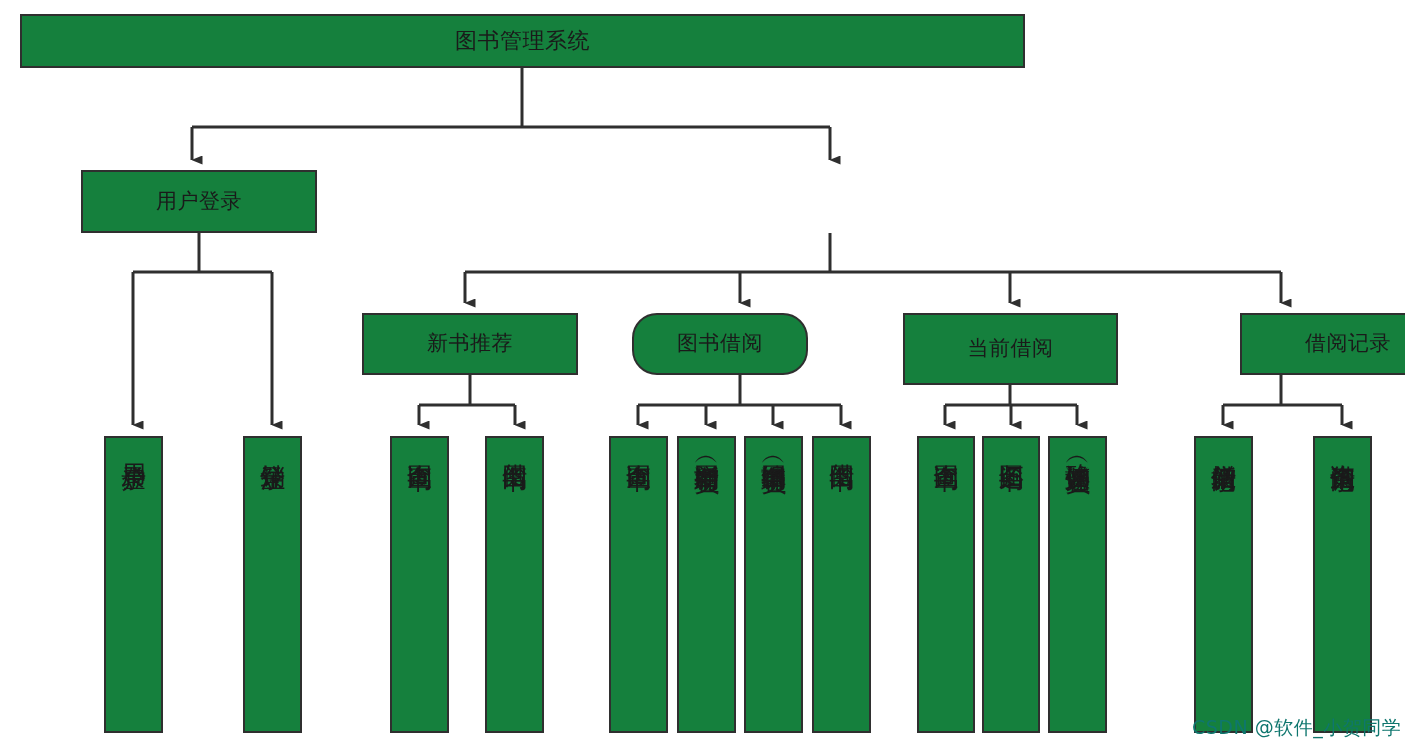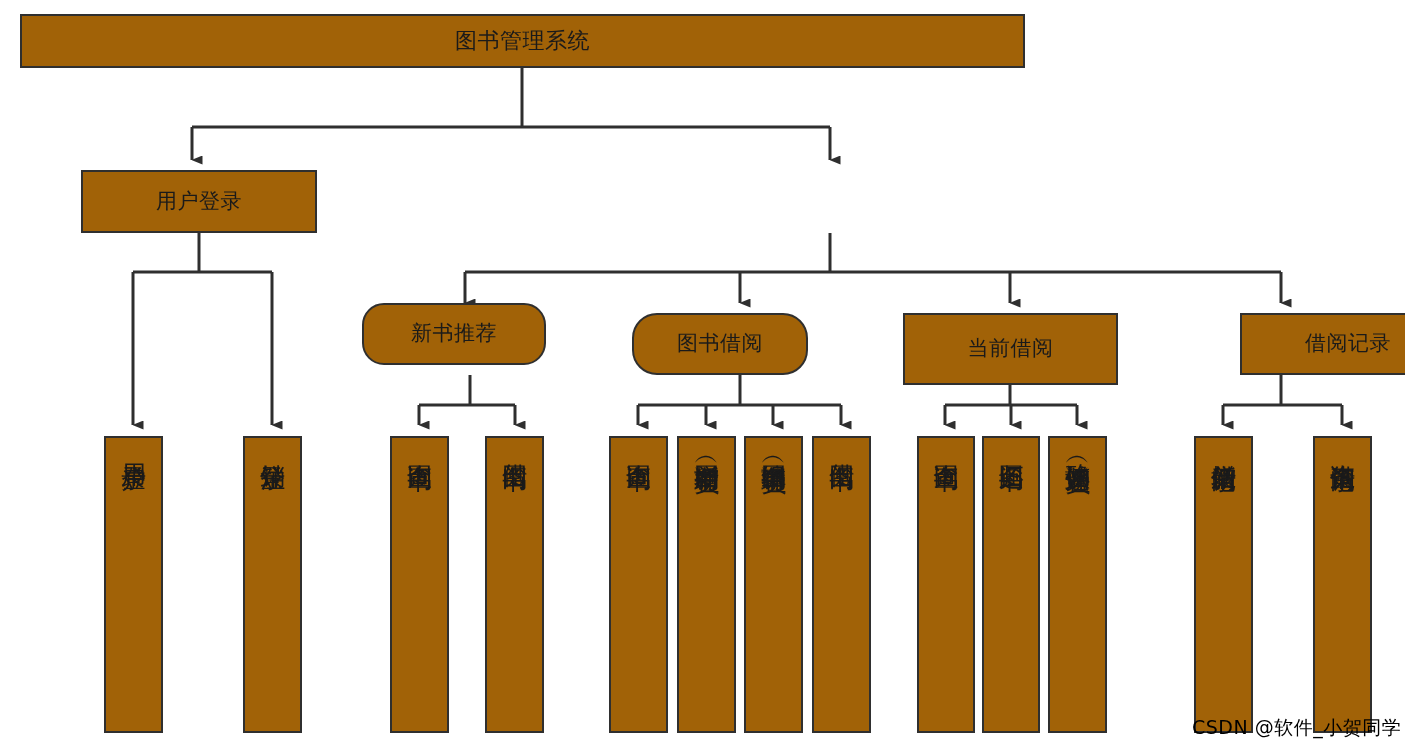--- a/index.html
+++ b/index.html
@@ -23,21 +23,21 @@
     position: absolute;
     left: 0;
     top: 0;
     width: 1405px;
     height: 747px;
   }
   .node-box {
     position: absolute;
     box-sizing: border-box;
     border: 2px solid #2f2f2f;
-    background: #a16207;
+    background: #15803d;
     display: flex;
     align-items: center;
     justify-content: center;
     color: #1a1a1a;
   }
   .node-box .node-label {
     display: block;
     text-align: center;
     line-height: 1.12;
   }
@@ -57,21 +57,21 @@
   .node-v .node-label {
     writing-mode: vertical-rl;
     text-orientation: upright;
     font-size: 25px;
     line-height: 1.02;
     letter-spacing: 1px;
     white-space: nowrap;
   }
   .watermark {
     position: absolute;
-    color: #000000;
+    color: #0f766e;
     font-size: 19px;
     white-space: nowrap;
     letter-spacing: 0.5px;
   }
 </style>
 </head>
 <body>
 
 <div id="diagram-root">
 
@@ -126,21 +126,21 @@
   </svg>
 
   <div class="node-box node-h node-root" style="left:20px; top:14px; width:1005px; height:54px;">
     <span class="node-label">图书管理系统</span>
   </div>
 
   <div class="node-box node-h" style="left:81px; top:170px; width:236px; height:63px;">
     <span class="node-label">用户登录</span>
   </div>
 
-  <div class="node-box node-h" style="left:362px; top:303px; width:184px; height:62px;border-radius:22px;">
+  <div class="node-box node-h" style="left:362px; top:313px; width:216px; height:62px;">
     <span class="node-label">新书推荐</span>
   </div>
   <div class="node-box node-h" style="left:632px; top:313px; width:176px; height:62px;border-radius:25px;">
     <span class="node-label">图书借阅</span>
   </div>
   <div class="node-box node-h" style="left:903px; top:313px; width:215px; height:72px;">
     <span class="node-label">当前借阅</span>
   </div>
   <div class="node-box node-h" style="left:1240px; top:313px; width:216px; height:62px;">
     <span class="node-label">借阅记录</span>

